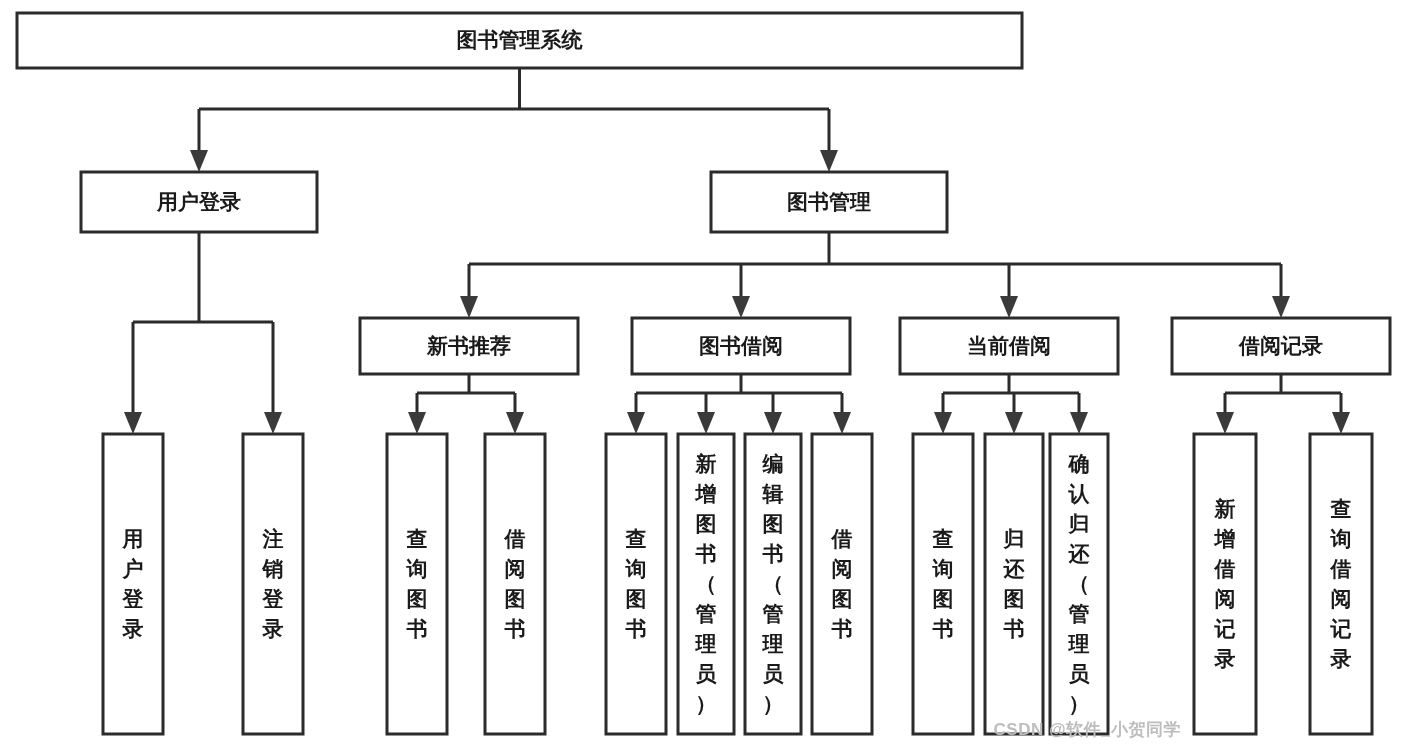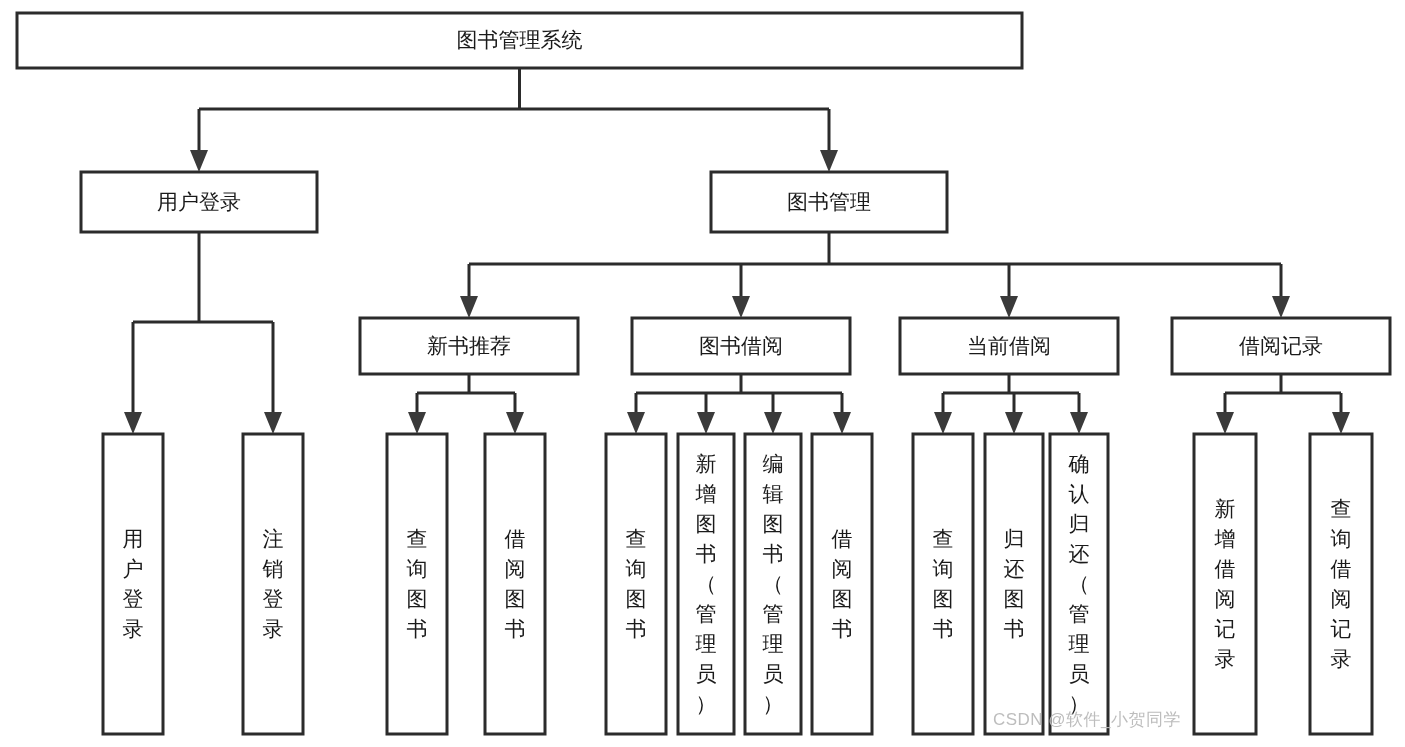--- a/index.html
+++ b/index.html
@@ -10,20 +10,21 @@
   body {
     width: 1405px;
     height: 747px;
     overflow: hidden;
     font-family: "Liberation Sans", "DejaVu Sans", sans-serif;
   }
   #diagram-root {
     position: relative;
     width: 1193px;
     height: 747px;
+    font-weight: bold;
   }
   svg#tree-svg {
     position: absolute;
     top: 0;
     left: 0;
     width: 1405px;
     height: 747px;
     display: block;
   }
   .node-box {
@@ -50,21 +51,21 @@
   }
   .node-label-v {
     font-family: "Liberation Sans", "DejaVu Sans", sans-serif;
     font-size: 21px;
     fill: #1a1a1a;
     text-anchor: middle;
   }
   .watermark-text {
     position: absolute;
     right: 12px;
-    bottom: 16px;
+    bottom: 6px;
     font-family: "Liberation Sans", "DejaVu Sans", sans-serif;
     font-size: 17px;
     color: #bdbdbd;
     white-space: nowrap;
     letter-spacing: 0.5px;
   }
 </style>
 </head>
 <body>
 

